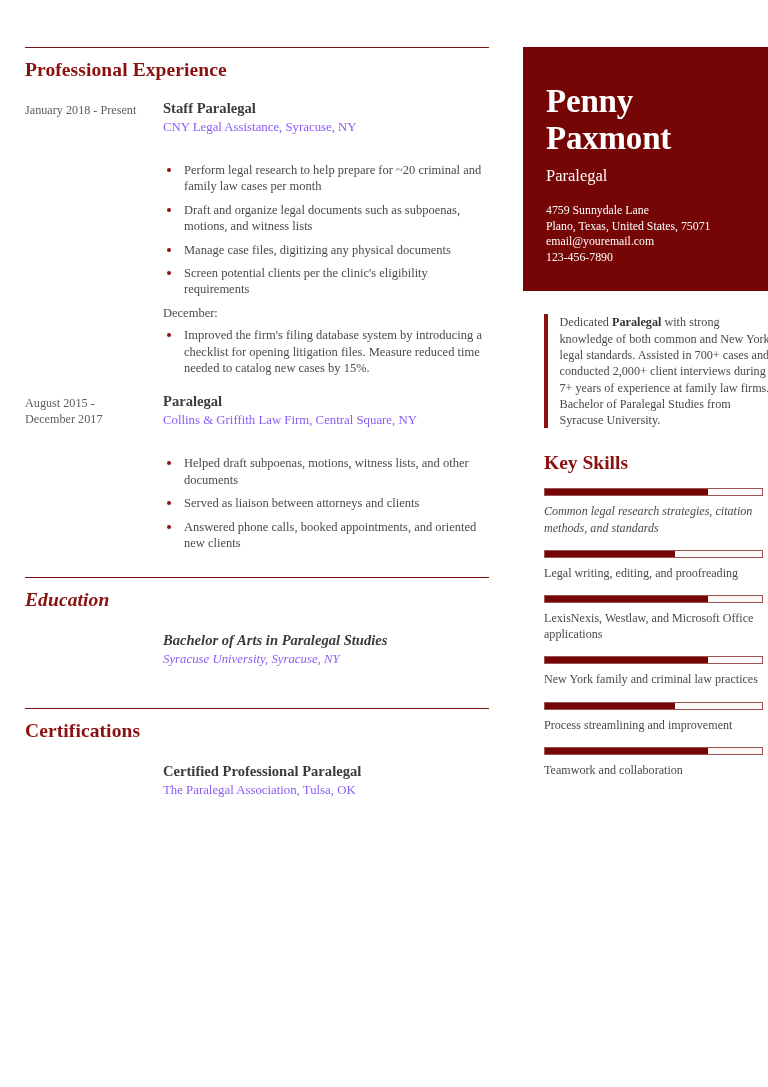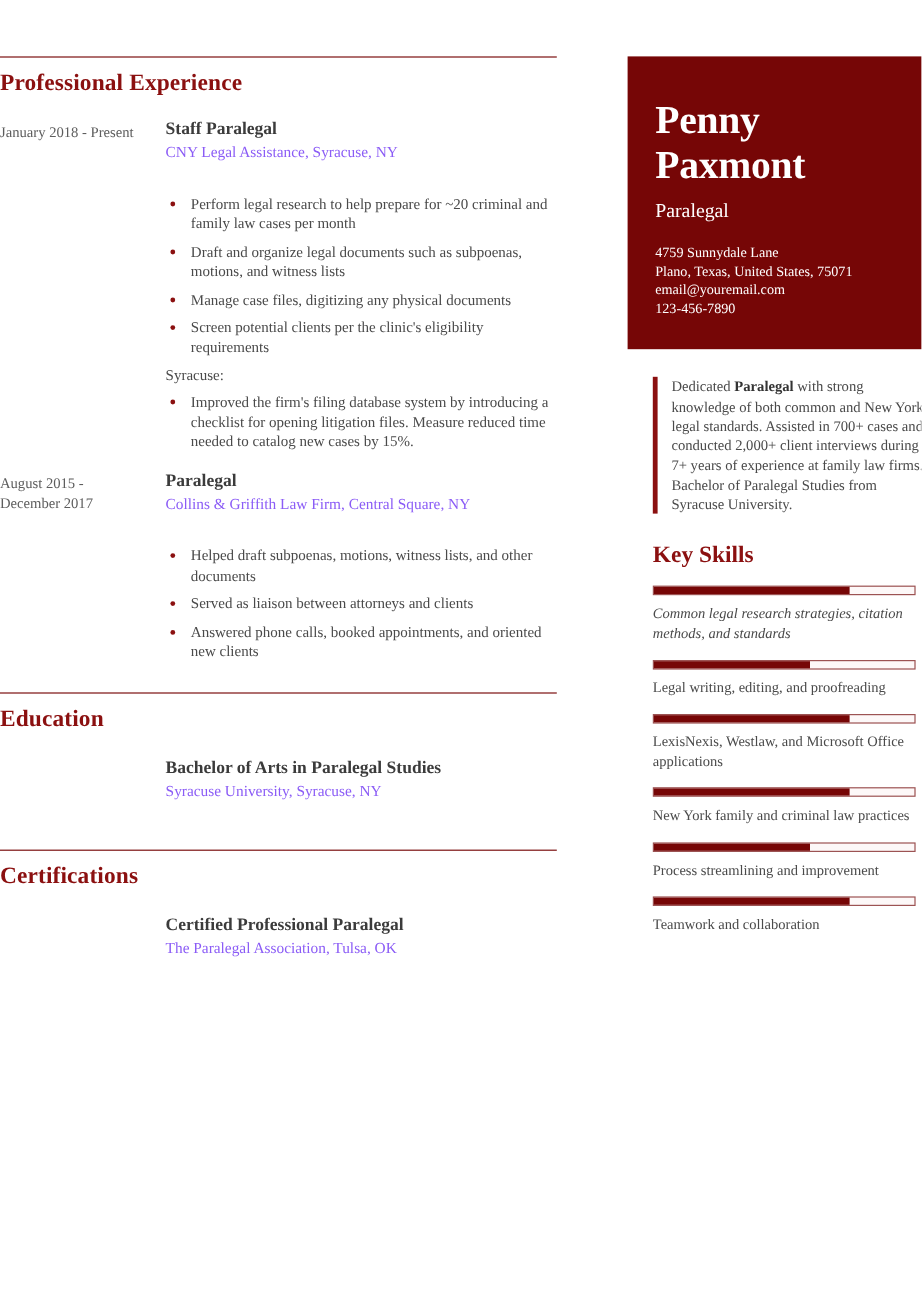--- a/index.html
+++ b/index.html
@@ -7,21 +7,21 @@
     width: 768px; height: 1087px;
     background: #ffffff;
     font-family: "Liberation Serif", "DejaVu Serif", serif;
     -webkit-font-smoothing: antialiased;
   }
   .page { position: relative; width: 768px; height: 1087px; overflow: hidden; background:#fff; }
 
   
   .left-col {
     position: absolute;
-    left: 0; top: 0; width: 465px;
+    left: 25px; top: 0; width: 465px;
   }
   .section { margin-bottom: 0; }
   .section-rule {
     border-top: 1.4px solid #7c1111;
     width: 464px;
     margin-top: 0;
   }
   .section-title {
     color: #8b1010;
     font-weight: bold;
@@ -166,42 +166,42 @@
         <div class="entry-date">January 2018 - Present</div>
         <div class="entry-body">
           <div class="entry-title">Staff Paralegal</div>
           <div class="entry-sub">CNY Legal Assistance, Syracuse, NY</div>
           <ul class="bullets">
             <li><span class="dot"></span><span>Perform legal research to help prepare for ~20 criminal and family law cases per month</span></li>
             <li><span class="dot"></span><span>Draft and organize legal documents such as subpoenas, motions, and witness lists</span></li>
             <li><span class="dot"></span><span>Manage case files, digitizing any physical documents</span></li>
             <li><span class="dot"></span><span>Screen potential clients per the clinic's eligibility requirements</span></li>
           </ul>
-          <div class="plain-line">Syracuse:</div>
+          <div class="plain-line">December:</div>
           <ul class="bullets" style="margin-top:6px;">
             <li><span class="dot"></span><span>Improved the firm's filing database system by introducing a  checklist for opening litigation files. Measure reduced time needed to  catalog new cases by 15%.</span></li>
           </ul>
         </div>
       </div>
 
       <div class="entry" style="margin-top:9px;">
         <div class="entry-date">August 2015 - December 2017</div>
         <div class="entry-body">
           <div class="entry-title">Paralegal</div>
           <div class="entry-sub">Collins &amp; Griffith Law Firm, Central Square, NY</div>
           <ul class="bullets">
             <li><span class="dot"></span><span>Helped draft subpoenas, motions, witness lists, and other documents</span></li>
             <li><span class="dot"></span><span>Served as liaison between attorneys and clients</span></li>
             <li><span class="dot"></span><span>Answered phone calls, booked appointments, and oriented new clients</span></li>
           </ul>
         </div>
       </div>
     </div>
 
-    <div class="section" style="padding-top:18px;">
+    <div class="section" style="padding-top:18px;font-style:italic;">
       <div class="section-rule"></div>
       <div class="section-title">Education</div>
       <div class="entry" style="margin-top:20px;">
         <div class="entry-date"></div>
         <div class="entry-body">
           <div class="entry-title">Bachelor of Arts in Paralegal Studies</div>
           <div class="entry-sub">Syracuse University, Syracuse, NY</div>
         </div>
       </div>
     </div>

